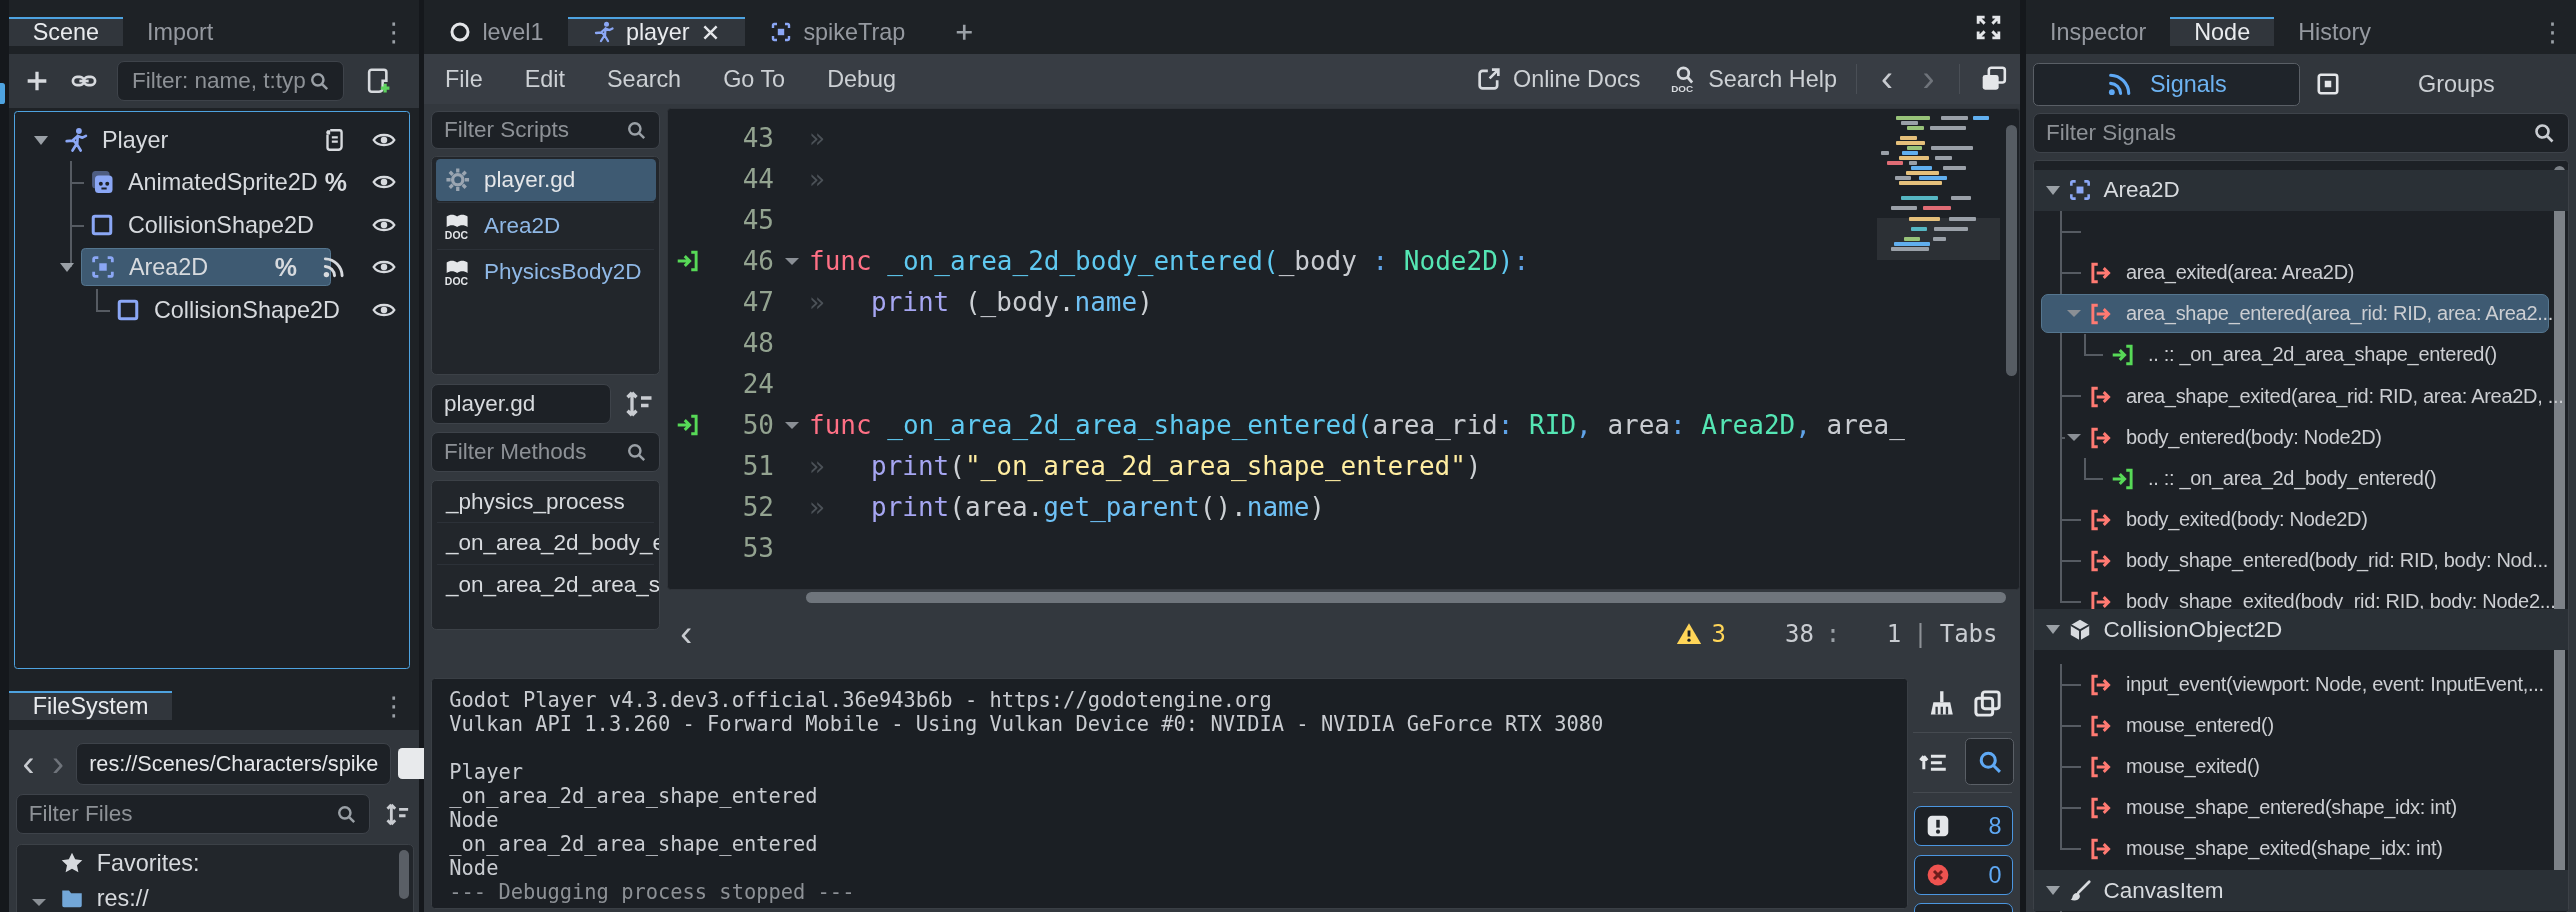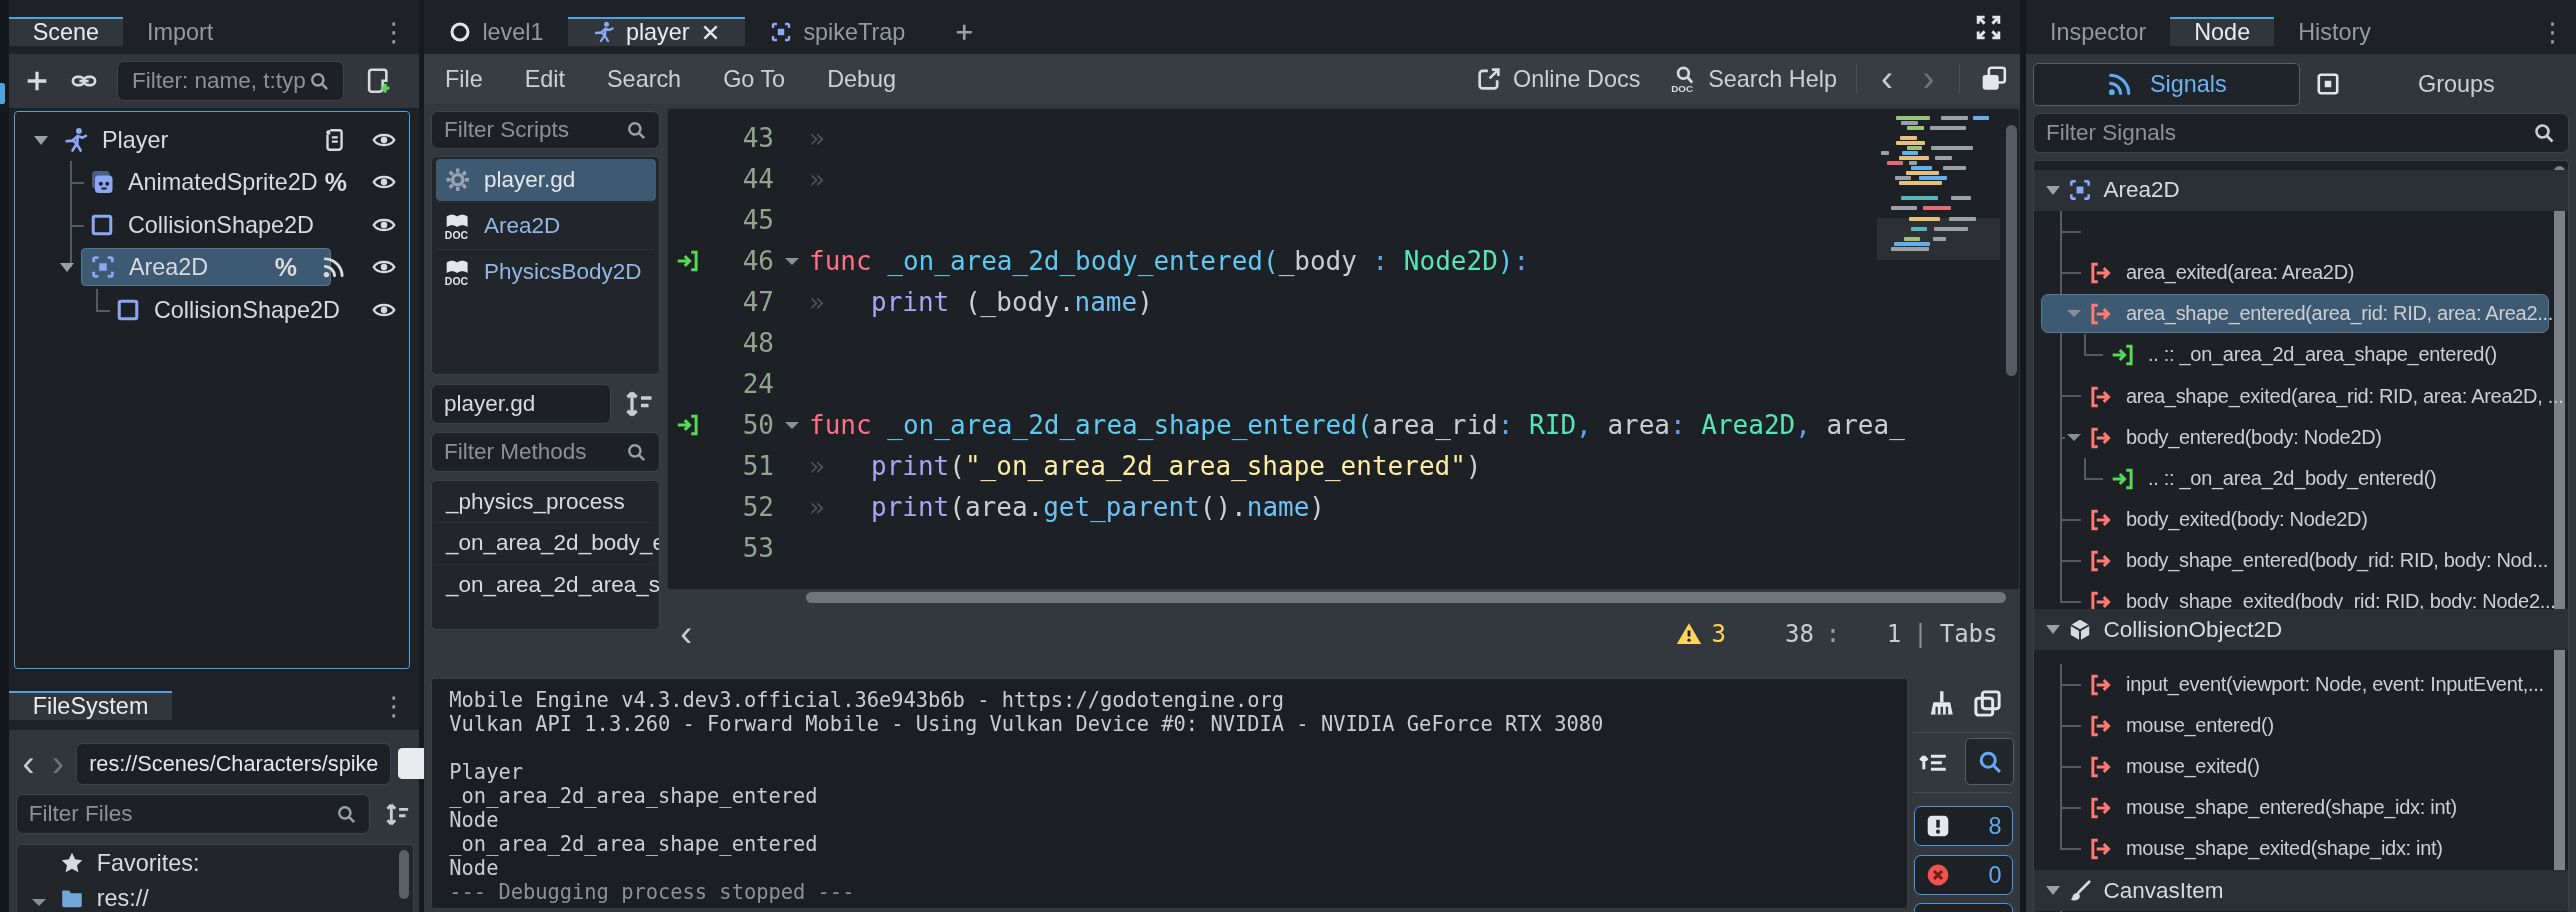--- a/index.html
+++ b/index.html
@@ -601,21 +601,21 @@
           <span>38</span>
           <span style="color:#9aa0a6;">:</span>
           <span style="width:22.5px;"></span>
           <span>1</span>
           <span style="color:#8d9196;">|</span>
           <span>Tabs</span>
         </div>
       </div>
 
       <div class="console-box" id="console-lines">
-          <div class="console-line">Mobile Engine v4.3.dev3.official.36e943b6b - https://godotengine.org</div>
+          <div class="console-line">Godot Player v4.3.dev3.official.36e943b6b - https://godotengine.org</div>
           <div class="console-line">Vulkan API 1.3.260 - Forward Mobile - Using Vulkan Device #0: NVIDIA - NVIDIA GeForce RTX 3080</div>
           <div class="console-line">&nbsp;</div>
           <div class="console-line">Player</div>
           <div class="console-line">_on_area_2d_area_shape_entered</div>
           <div class="console-line">Node</div>
           <div class="console-line">_on_area_2d_area_shape_entered</div>
           <div class="console-line">Node</div>
           <div class="console-line dim">--- Debugging process stopped ---</div>
         </div>
 

